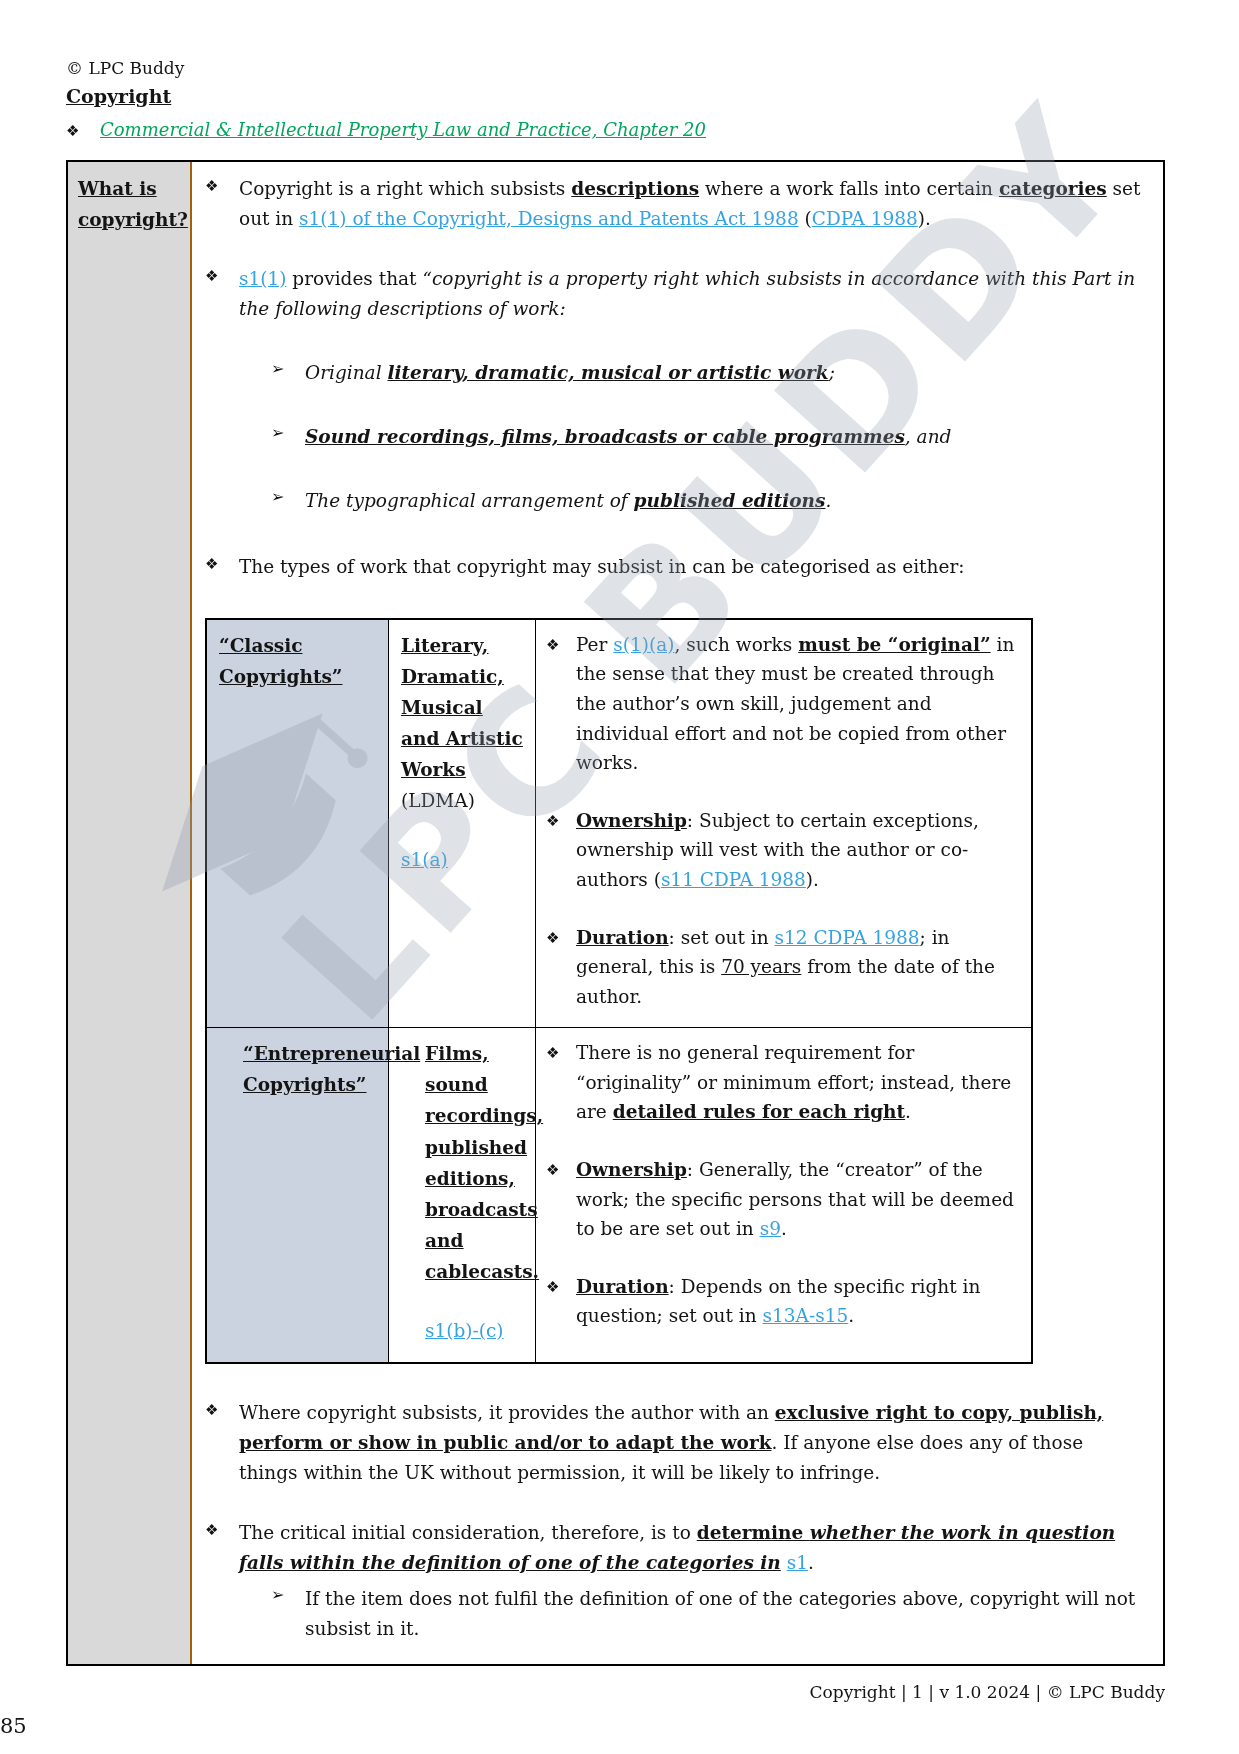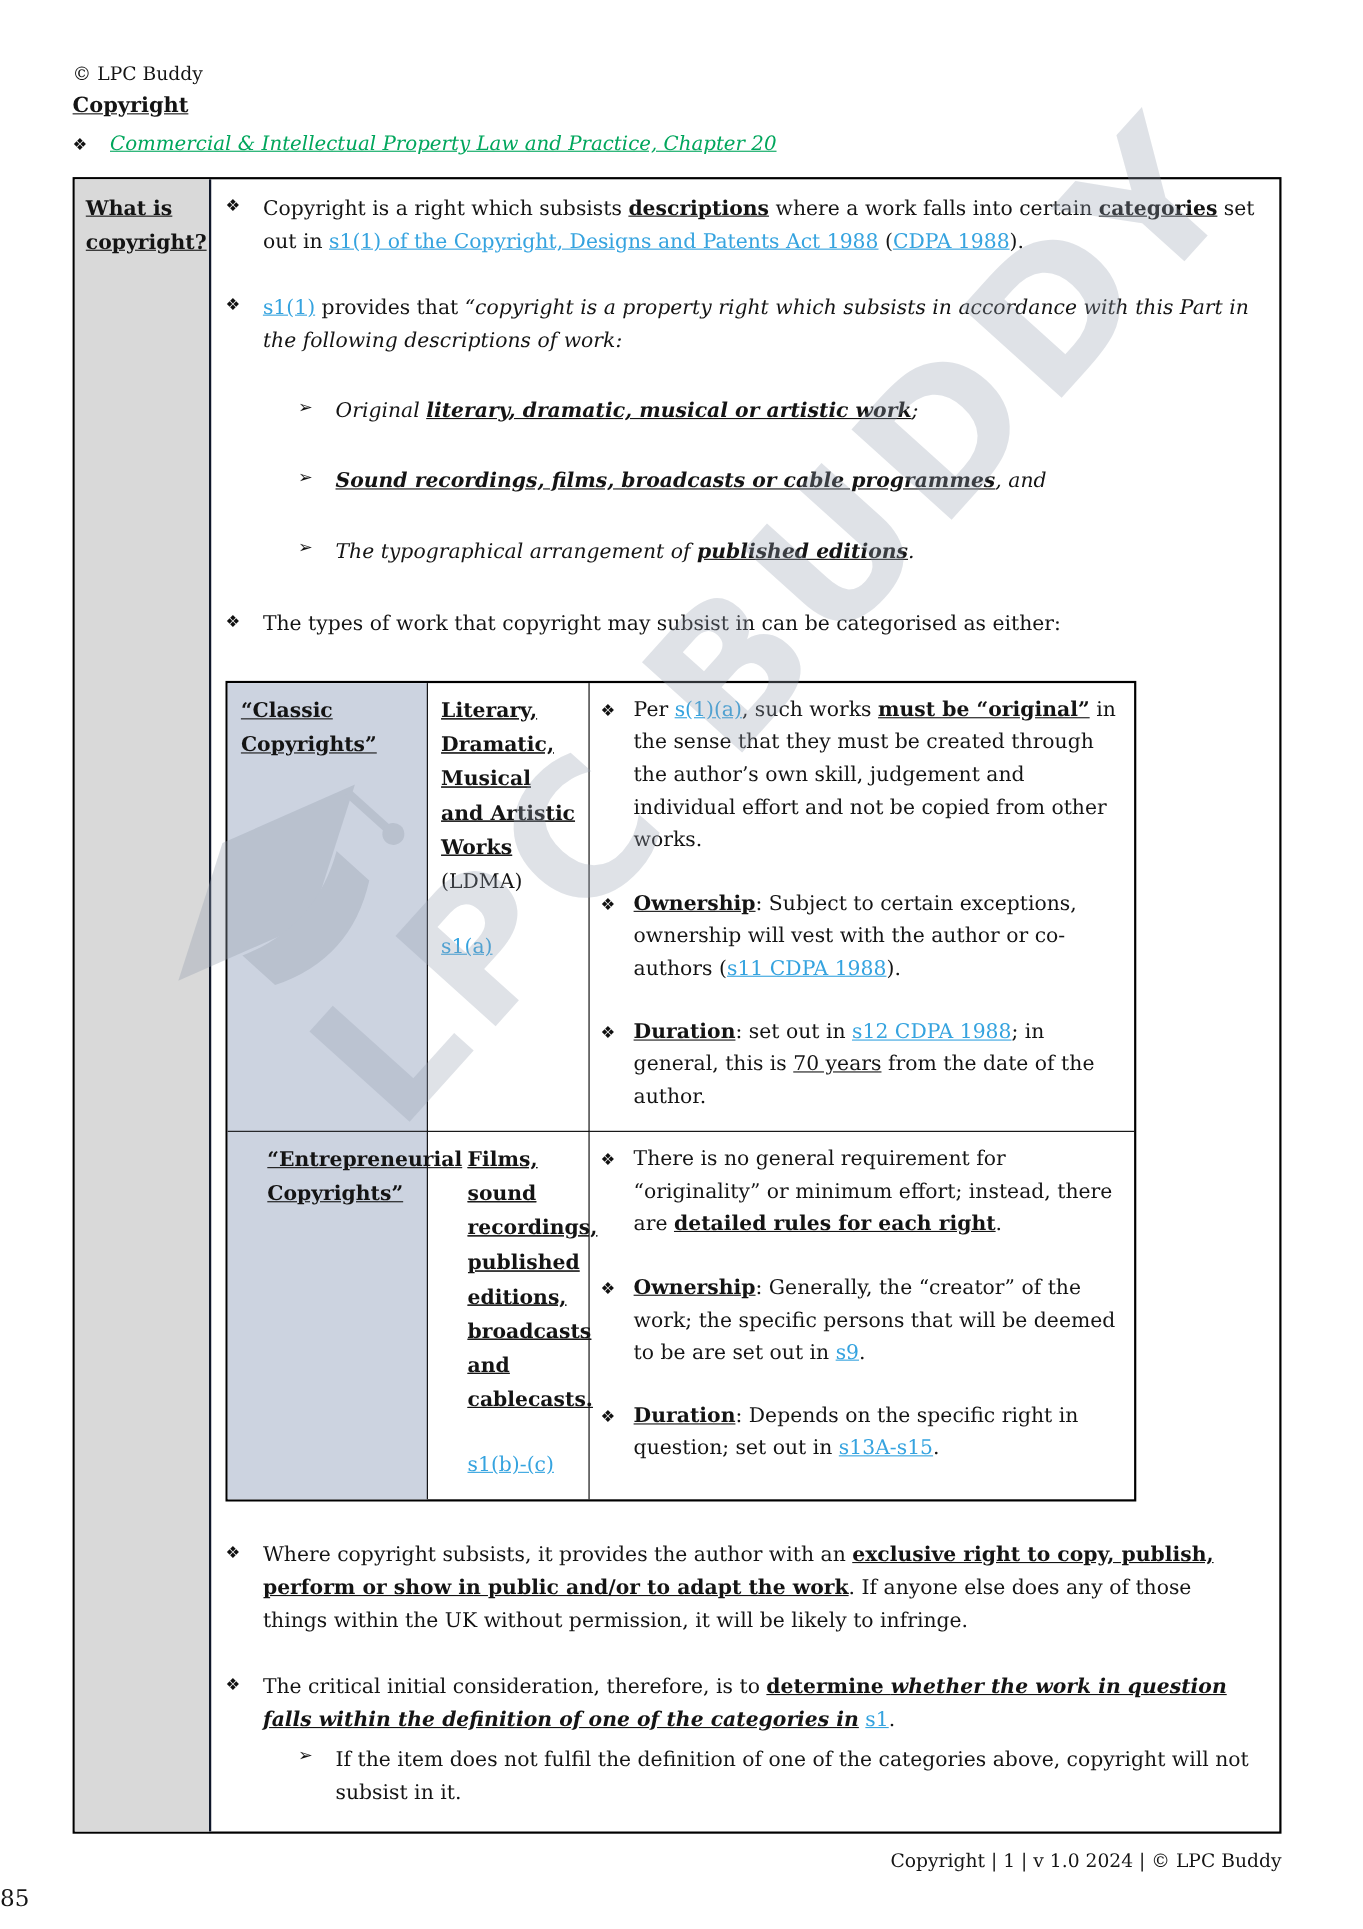--- a/index.html
+++ b/index.html
@@ -23,21 +23,21 @@
   .src-link { font-size:18px; font-style:italic; text-decoration:underline; color:#00a65c; }
 
   .outer-table {
     margin:20px 74px 0 66px;
     min-height:1266px;
     border:2px solid #000;
     display:flex;
   }
   .side-col {
     flex:none; width:124px; background:#d9d9d9;
-    border-right:2px solid #0f172a;
+    border-right:2px solid #a16207;
     padding:12px 8px 0 10px;
   }
   .side-q { font-weight:700; text-decoration:underline; font-size:18.5px; line-height:1.65; }
   .main-col { flex:1; padding:12px 16px 20px 13px; }
 
   .brow { display:flex; margin-bottom:30px; }
   .btext { flex:1; font-size:18.5px; line-height:1.62; }
   .srow { display:flex; margin:34px 0 34px 66px; }
   .srow .bmark { font-size:16px; padding-top:1px; }
 

